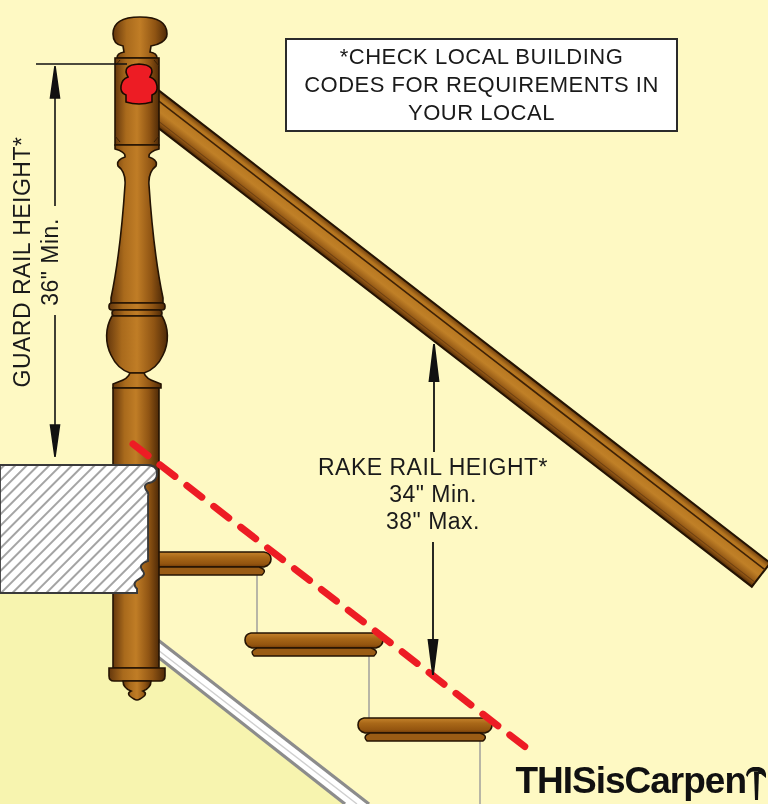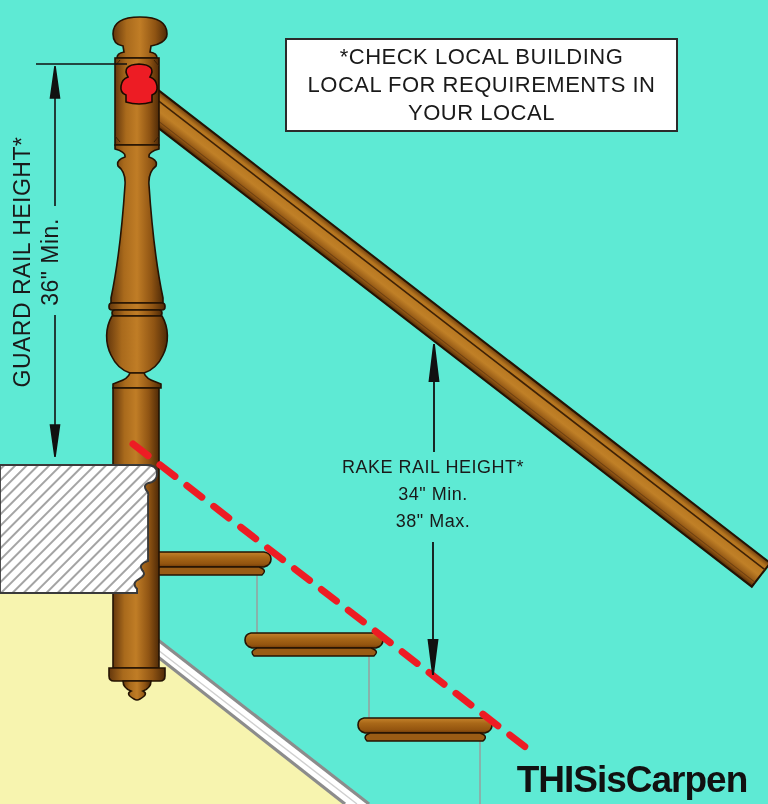--- a/index.html
+++ b/index.html
@@ -1,40 +1,40 @@
 <!DOCTYPE html>
 <html><head>
 <meta charset="utf-8">
 <style>
   html,body{margin:0;padding:0;background:#fff;}
   .stage{
-    position:relative;width:768px;height:804px;background:#5eead4;overflow:hidden;
+    position:relative;width:768px;height:804px;background:#fef9c3;overflow:hidden;
     font-family:"Liberation Sans","DejaVu Sans",sans-serif;color:#1a1a1a;
   }
   .stage svg.scene{position:absolute;left:0;top:0;}
   .note-box{
     position:absolute;left:285px;top:38px;width:393px;height:94px;
     border:2px solid #2b2b2b;background:#fff;box-sizing:border-box;
     display:flex;flex-direction:column;align-items:center;justify-content:center;
     font-size:22px;line-height:28px;letter-spacing:.5px;text-align:center;white-space:nowrap;
   }
   .guard-label{
     position:absolute;left:-167px;top:233px;width:406px;height:58px;
     transform:rotate(-90deg);
     display:flex;flex-direction:column;align-items:center;justify-content:center;
     font-size:23px;line-height:28px;letter-spacing:.5px;white-space:nowrap;
   }
   .rake-label{
     position:absolute;left:283px;top:454px;width:300px;text-align:center;
-    font-size:18px;line-height:27px;letter-spacing:.5px;white-space:nowrap;
+    font-size:23px;line-height:27px;letter-spacing:.5px;white-space:nowrap;
   }
   .brand{
     position:absolute;left:498px;top:760px;width:268px;height:42px;
-    display:flex;align-items:center;justify-content:flex-end;
-    font-weight:bold;font-size:37px;letter-spacing:-1px;color:#111;white-space:nowrap;flex-direction:column;
+    display:flex;align-items:flex-end;justify-content:flex-end;
+    font-weight:bold;font-size:37px;letter-spacing:-1px;color:#111;white-space:nowrap;
   }
   .brand .hammer{display:inline-block;margin:0 -1px 1px -1px;}
 </style>
 </head>
 <body>
 
 <div class="stage">
 
   <svg class="scene" width="768" height="804" viewBox="0 0 768 804">
     <defs>
@@ -137,21 +137,21 @@
     <g stroke="#111" stroke-width="1.8" fill="#111">
       <line x1="434" y1="380" x2="434" y2="452"></line>
       <polygon points="434,344 429.5,381 438.5,381"></polygon>
       <line x1="433" y1="542" x2="433" y2="642"></line>
       <polygon points="433,675 428.5,640 437.5,640"></polygon>
     </g>
   </svg>
 
   <div class="note-box">
     <span>*CHECK LOCAL BUILDING</span>
-    <span>LOCAL FOR REQUIREMENTS IN</span>
+    <span>CODES FOR REQUIREMENTS IN</span>
     <span>YOUR LOCAL</span>
   </div>
 
   <div class="guard-label">
     <span>GUARD RAIL HEIGHT*</span>
     <span>36" Min.</span>
   </div>
 
   <div class="rake-label">
     <div>RAKE RAIL HEIGHT*</div>

